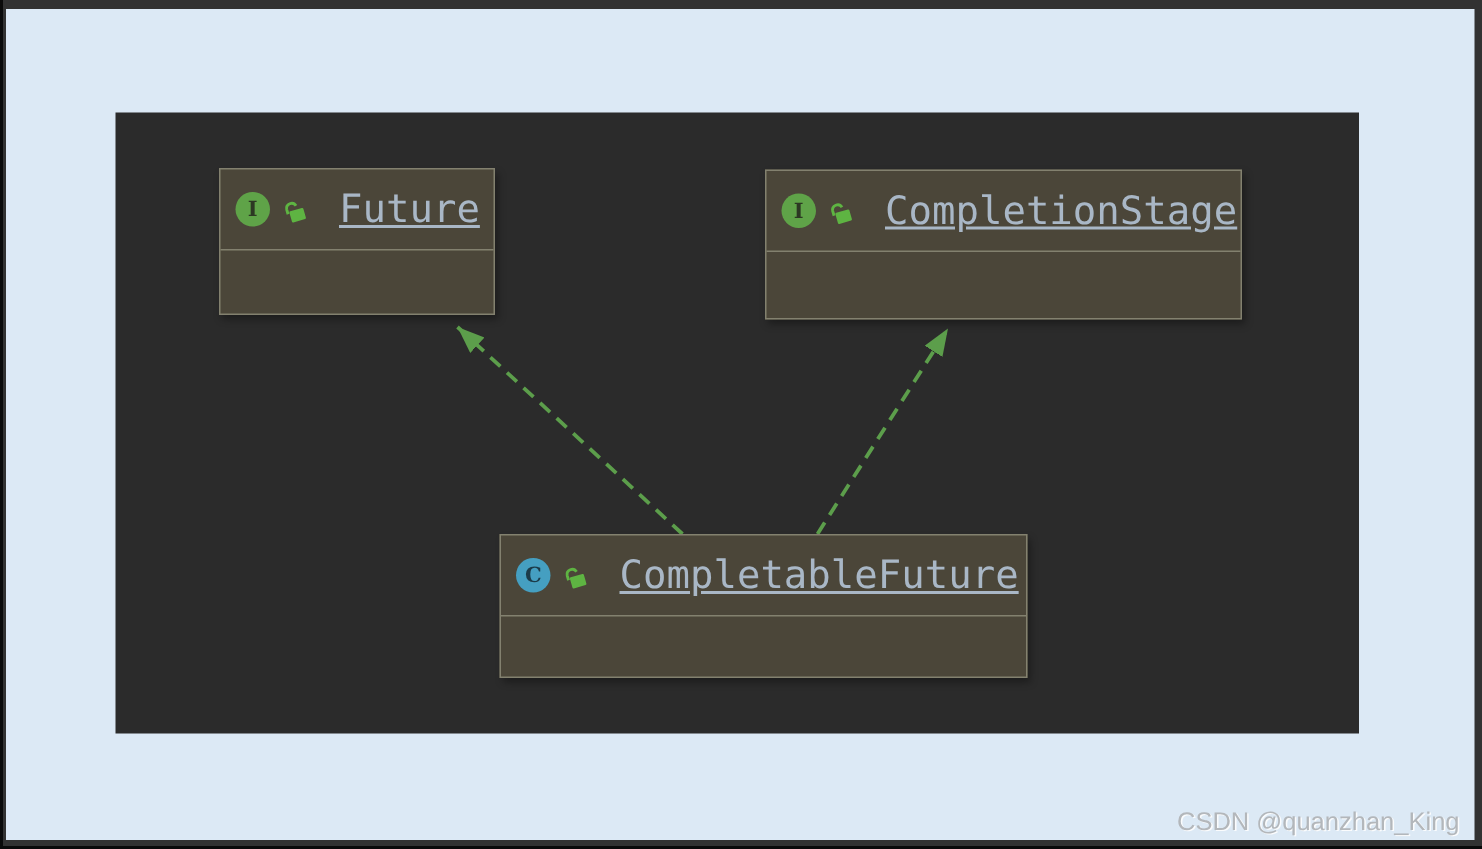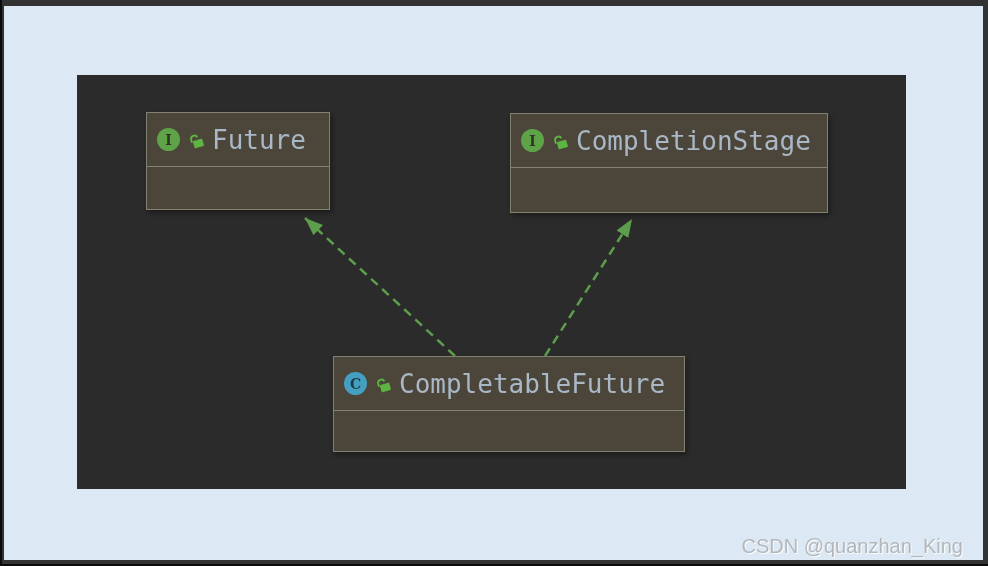--- a/index.html
+++ b/index.html
@@ -48,44 +48,46 @@
     height: 53px;
     flex: 0 0 53px;
     border-bottom: 1px solid #83816f;
     display: flex;
     align-items: center;
     padding-left: 10px;
     gap: 7px;
   }
   .node-body { flex: 1 1 auto; }
   .node-label {
+    margin-left: 14px;
     font-family: "DejaVu Sans Mono", monospace;
     font-size: 26px;
     color: #a9b7c6;
     white-space: nowrap;
+    text-decoration: underline;
   }
   .circle-icon {
     width: 23px; height: 23px;
     border-radius: 50%;
     display: flex;
     align-items: center;
     justify-content: center;
     font-family: "DejaVu Serif", serif;
     font-weight: bold;
     font-size: 14px;
     flex: 0 0 23px;
   }
   .circle-icon.iface { background: #5fa348; color: #2c3823; }
   .circle-icon.clazz { background: #459fc1; color: #1c3b49; }
   .lock-icon { width: 18px; height: 18px; flex: 0 0 18px; }
   .watermark {
     position: absolute;
-    right: 20px; bottom: 2px;
+    right: 10px; bottom: 2px;
     font-family: "Liberation Sans", sans-serif;
-    font-size: 20px;
+    font-size: 17px;
     color: #b3b7bb;
     text-shadow: 1px 1px 0 #fbfcfd;
     white-space: nowrap;
   }
 </style>
 </head>
 <body>
 
 <div id="app">
   <div class="page">

